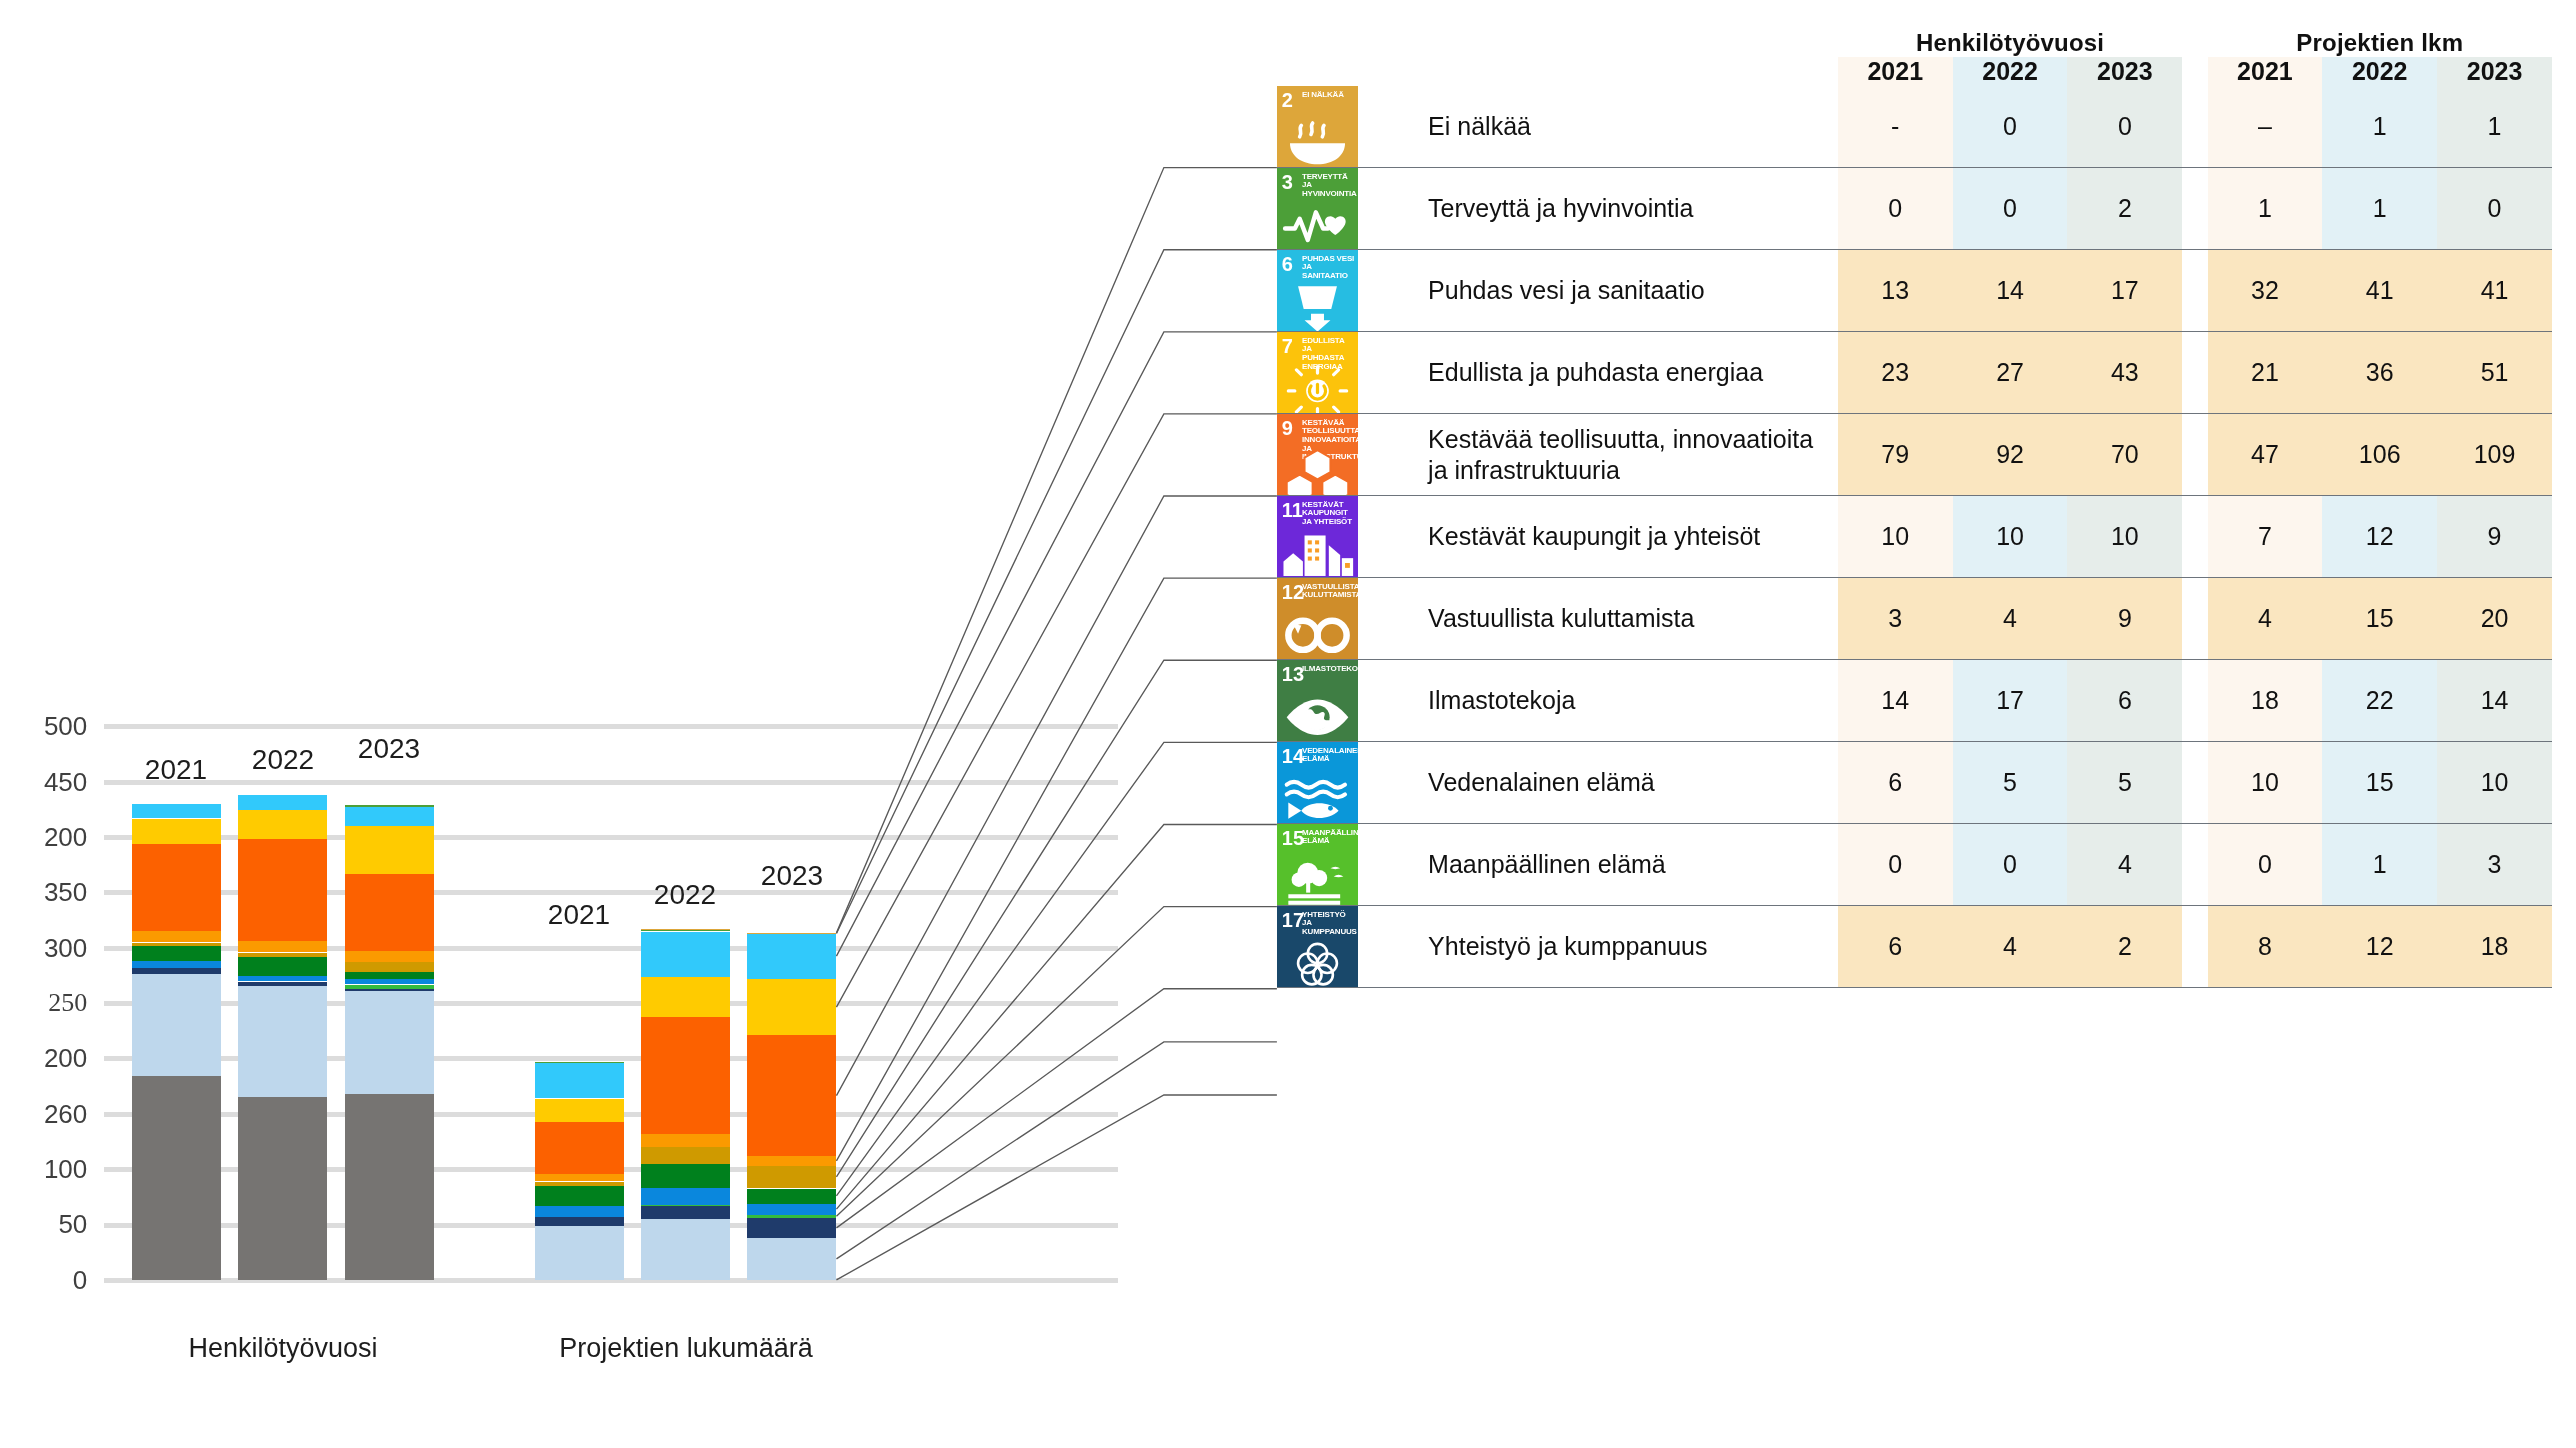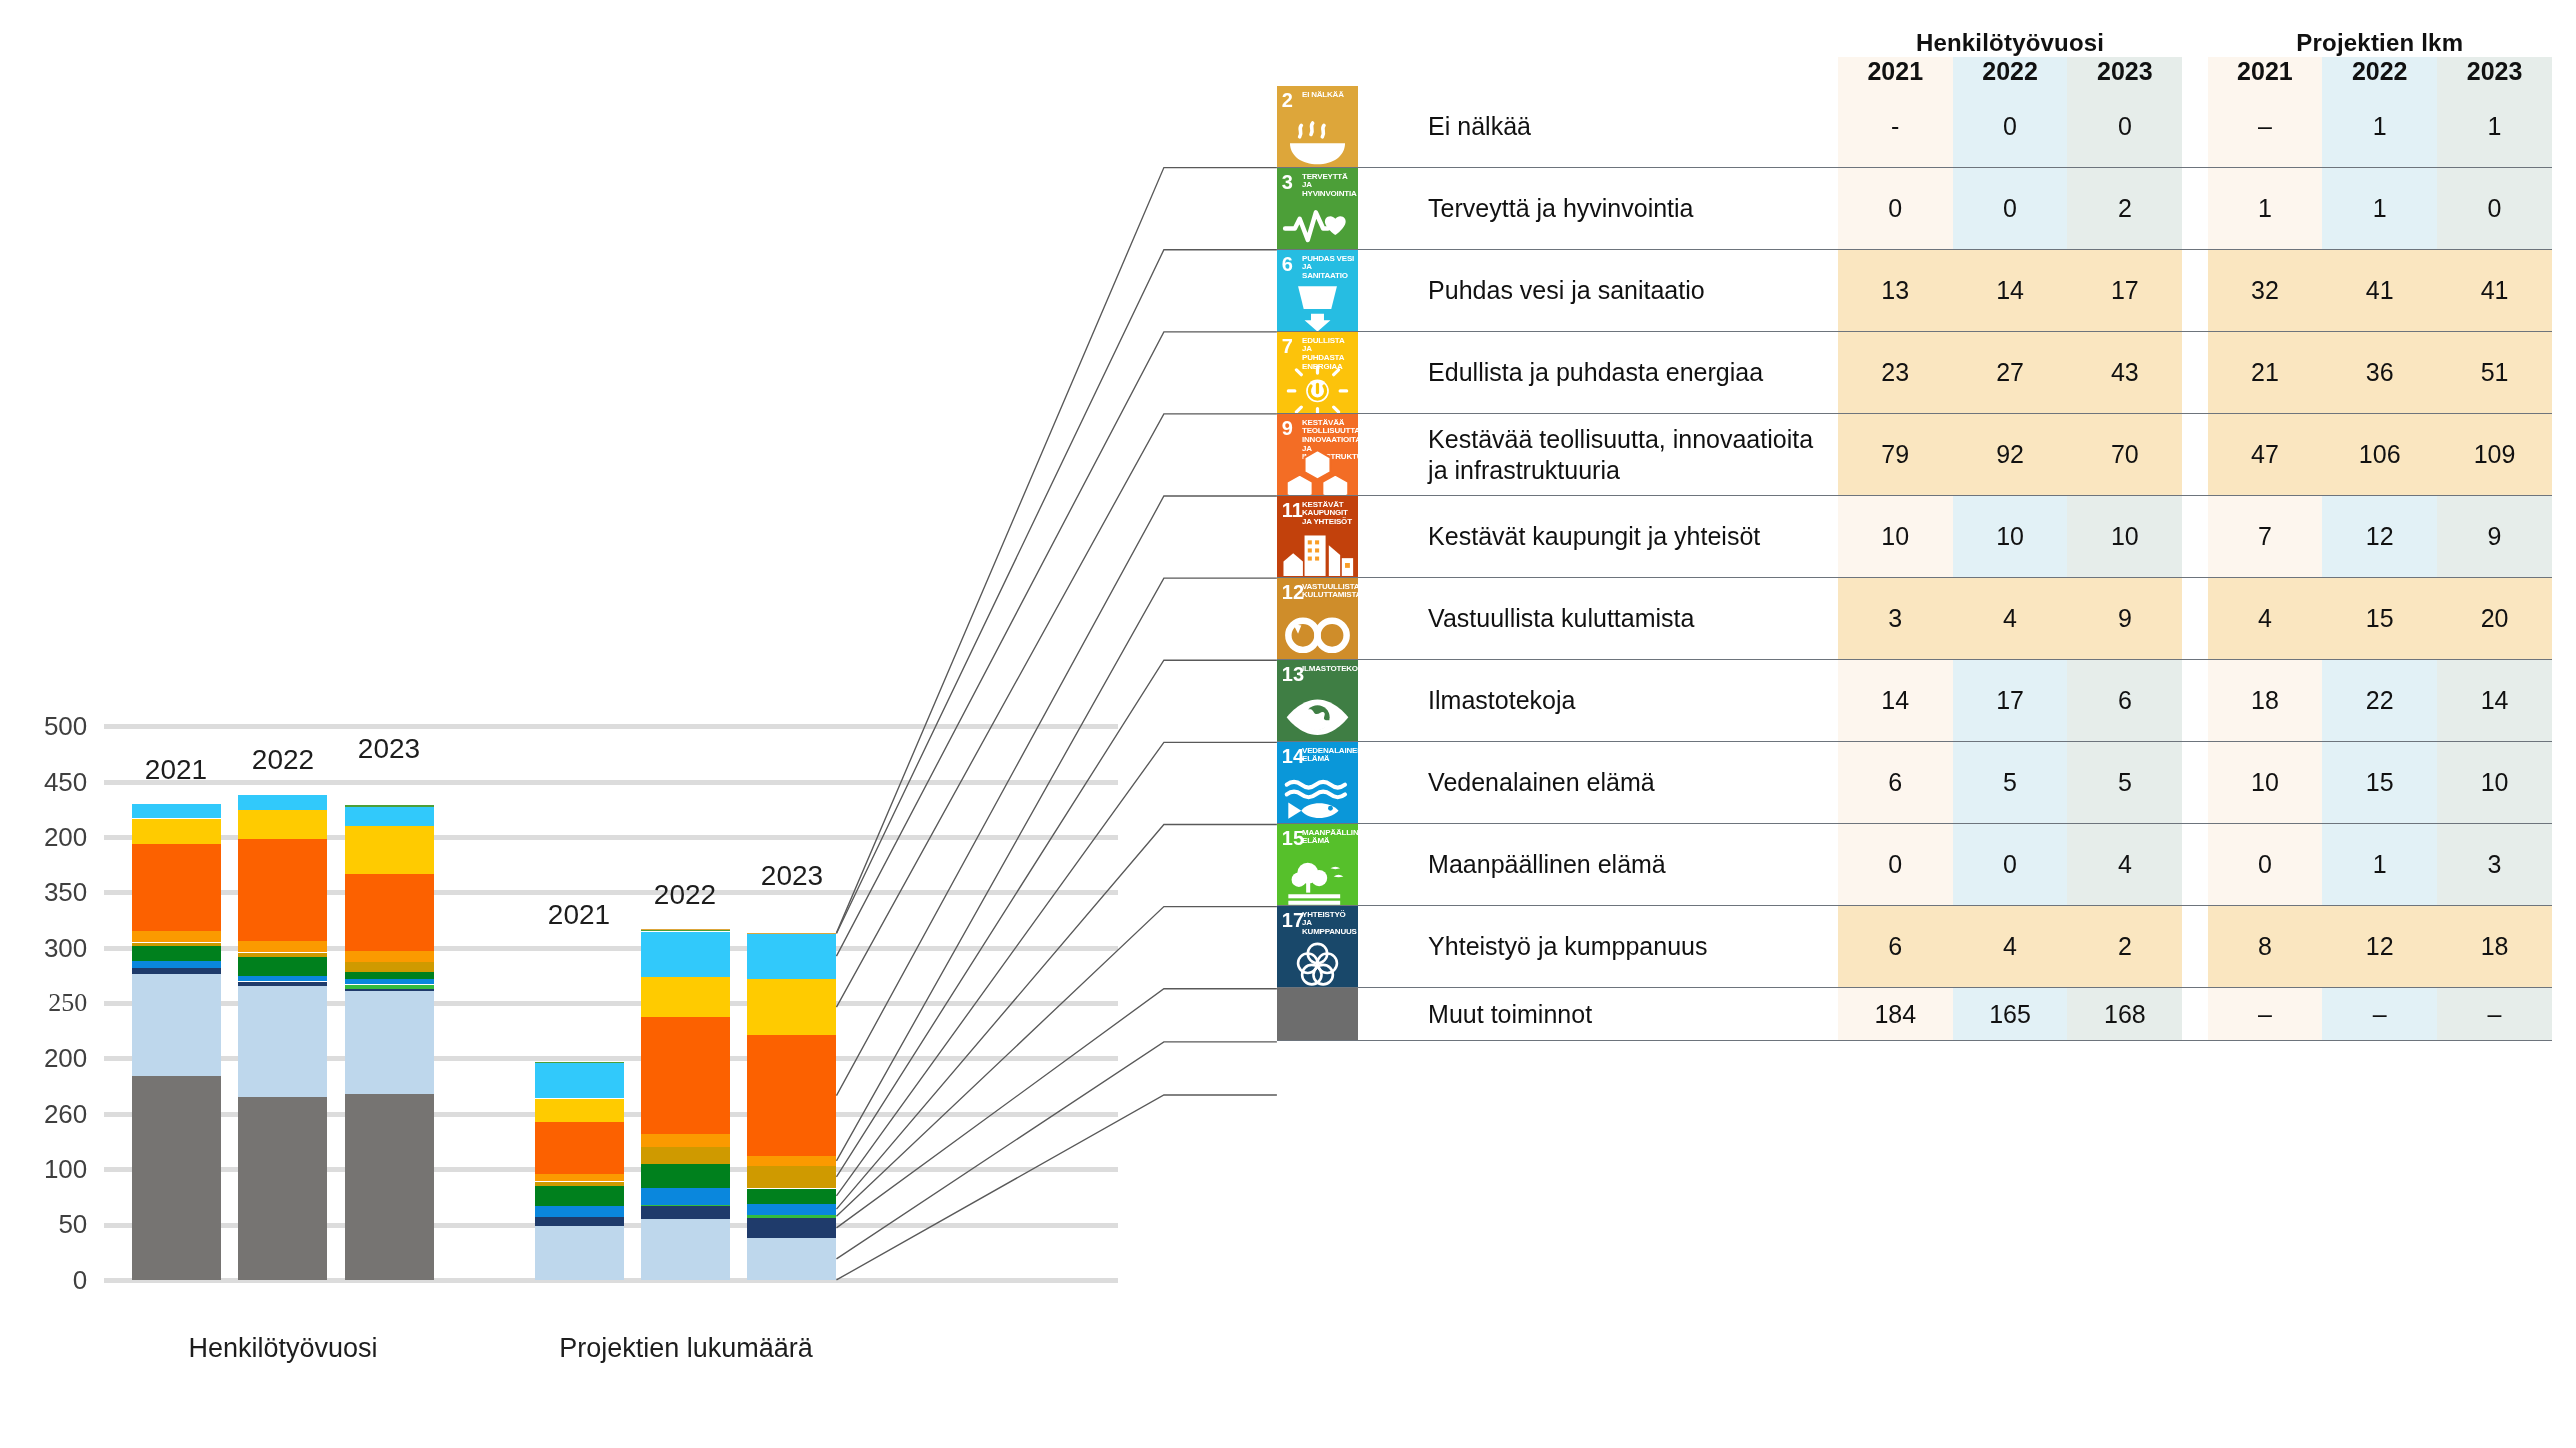--- a/index.html
+++ b/index.html
@@ -332,21 +332,21 @@
           <td class="rval t-tan">79</td>
           <td class="rval t-tan">92</td>
           <td class="rval t-tan">70</td>
           <td></td>
           <td class="rval t-tan">47</td>
           <td class="rval t-tan">106</td>
           <td class="rval t-tan">109</td>
         </tr>
         <tr class="rowline">
           <td>
-            <div class="icon" style="background:#c2410c">
+            <div class="icon" style="background:#6d28d9">
               <span class="num">11</span>
               <span class="ttl">KESTÄVÄT KAUPUNGIT JA YHTEISÖT</span>
               <span class="gl"><svg viewBox="0 0 100 60">
                   <g fill="#fff">
                     <path d="M8 40l12-10 12 10v18H8z"></path>
                     <rect x="34" y="8" width="26" height="50"></rect>
                     <path d="M64 58V20l14 12v26z"></path>
                     <rect x="80" y="36" width="14" height="22"></rect>
                   </g>
                   <g fill="#f99d26">
@@ -484,29 +484,16 @@
           </td>
           <td class="rname">Yhteistyö ja kumppanuus</td>
           <td class="rval t-tan">6</td>
           <td class="rval t-tan">4</td>
           <td class="rval t-tan">2</td>
           <td></td>
           <td class="rval t-tan">8</td>
           <td class="rval t-tan">12</td>
           <td class="rval t-tan">18</td>
         </tr>
-        <tr class="rowline">
-          <td>
-            <div class="swatch" style="background:#6d6d6d"></div>
-          </td>
-          <td class="rname">Muut toiminnot</td>
-          <td class="rval t-cream">184</td>
-          <td class="rval t-blue">165</td>
-          <td class="rval t-green">168</td>
-          <td></td>
-          <td class="rval t-cream">–</td>
-          <td class="rval t-blue">–</td>
-          <td class="rval t-green">–</td>
-        </tr>
       </tbody>
   </table>
 </div>
 
 
 </body></html>

